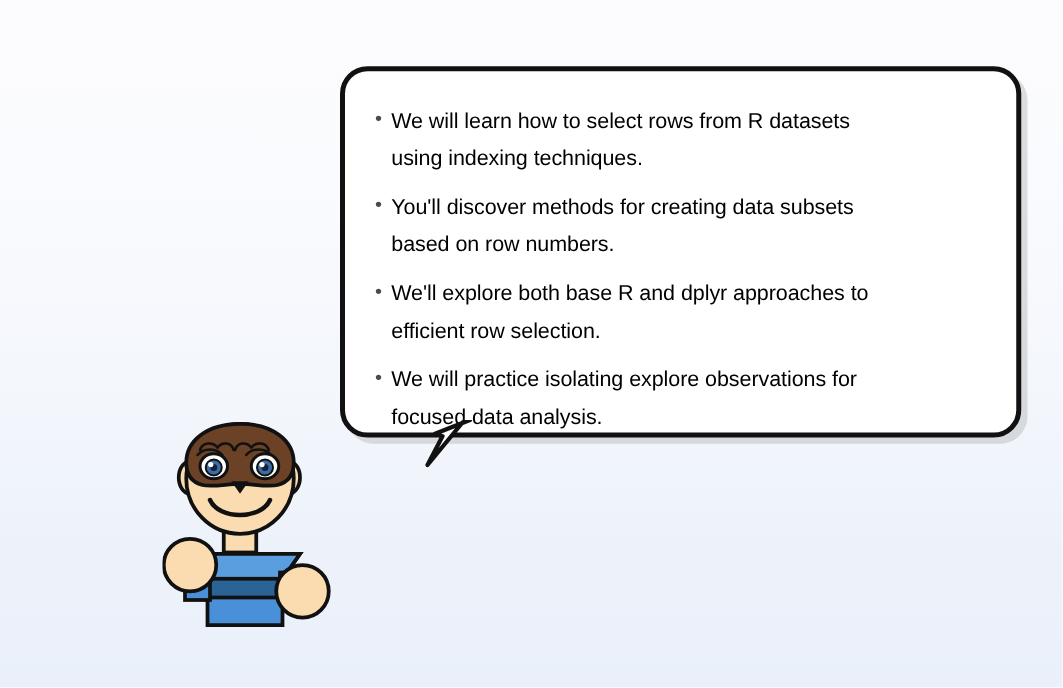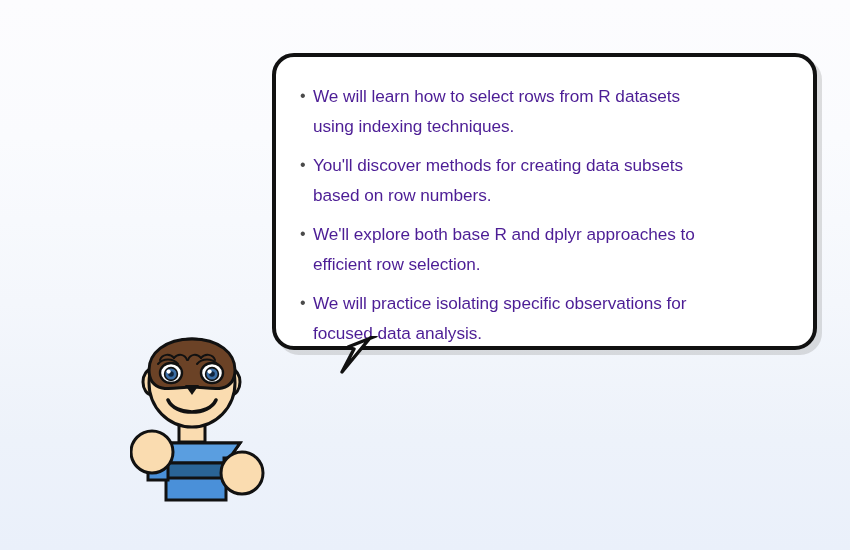--- a/index.html
+++ b/index.html
@@ -59,21 +59,21 @@
     line-height: 30px;
     color: #4a4a4a;
     text-align: left;
     user-select: none;
   }
 
   .bullet-text {
     flex: 1 1 auto;
     font-size: 17.2px;
     line-height: 30px;
-    color: #4c1d95;
+    color: #000000;
     letter-spacing: -0.05px;
     white-space: pre-line;
   }
 
   
   #bubble-tail {
     position: absolute;
     left: 336px;
     top: 336px;
     width: 52px;
@@ -111,21 +111,21 @@
       </li>
 
       <li class="bullet-row">
         <span class="bullet-dot">•</span>
         <span class="bullet-text">We'll explore both base R and dplyr approaches to
 efficient row selection.</span>
       </li>
 
       <li class="bullet-row">
         <span class="bullet-dot">•</span>
-        <span class="bullet-text">We will practice isolating specific observations for
+        <span class="bullet-text">We will practice isolating explore observations for
 focused data analysis.</span>
       </li>
 
     </ul>
   </div>
 
   <svg id="bubble-tail" viewBox="0 0 52 38">
     <polygon points="40,0 34,2 6,36 18,13 12,11 40,0" fill="#ffffff" stroke="#111111" stroke-width="3.4" stroke-linejoin="round" stroke-linecap="round"></polygon>
   </svg>
 

